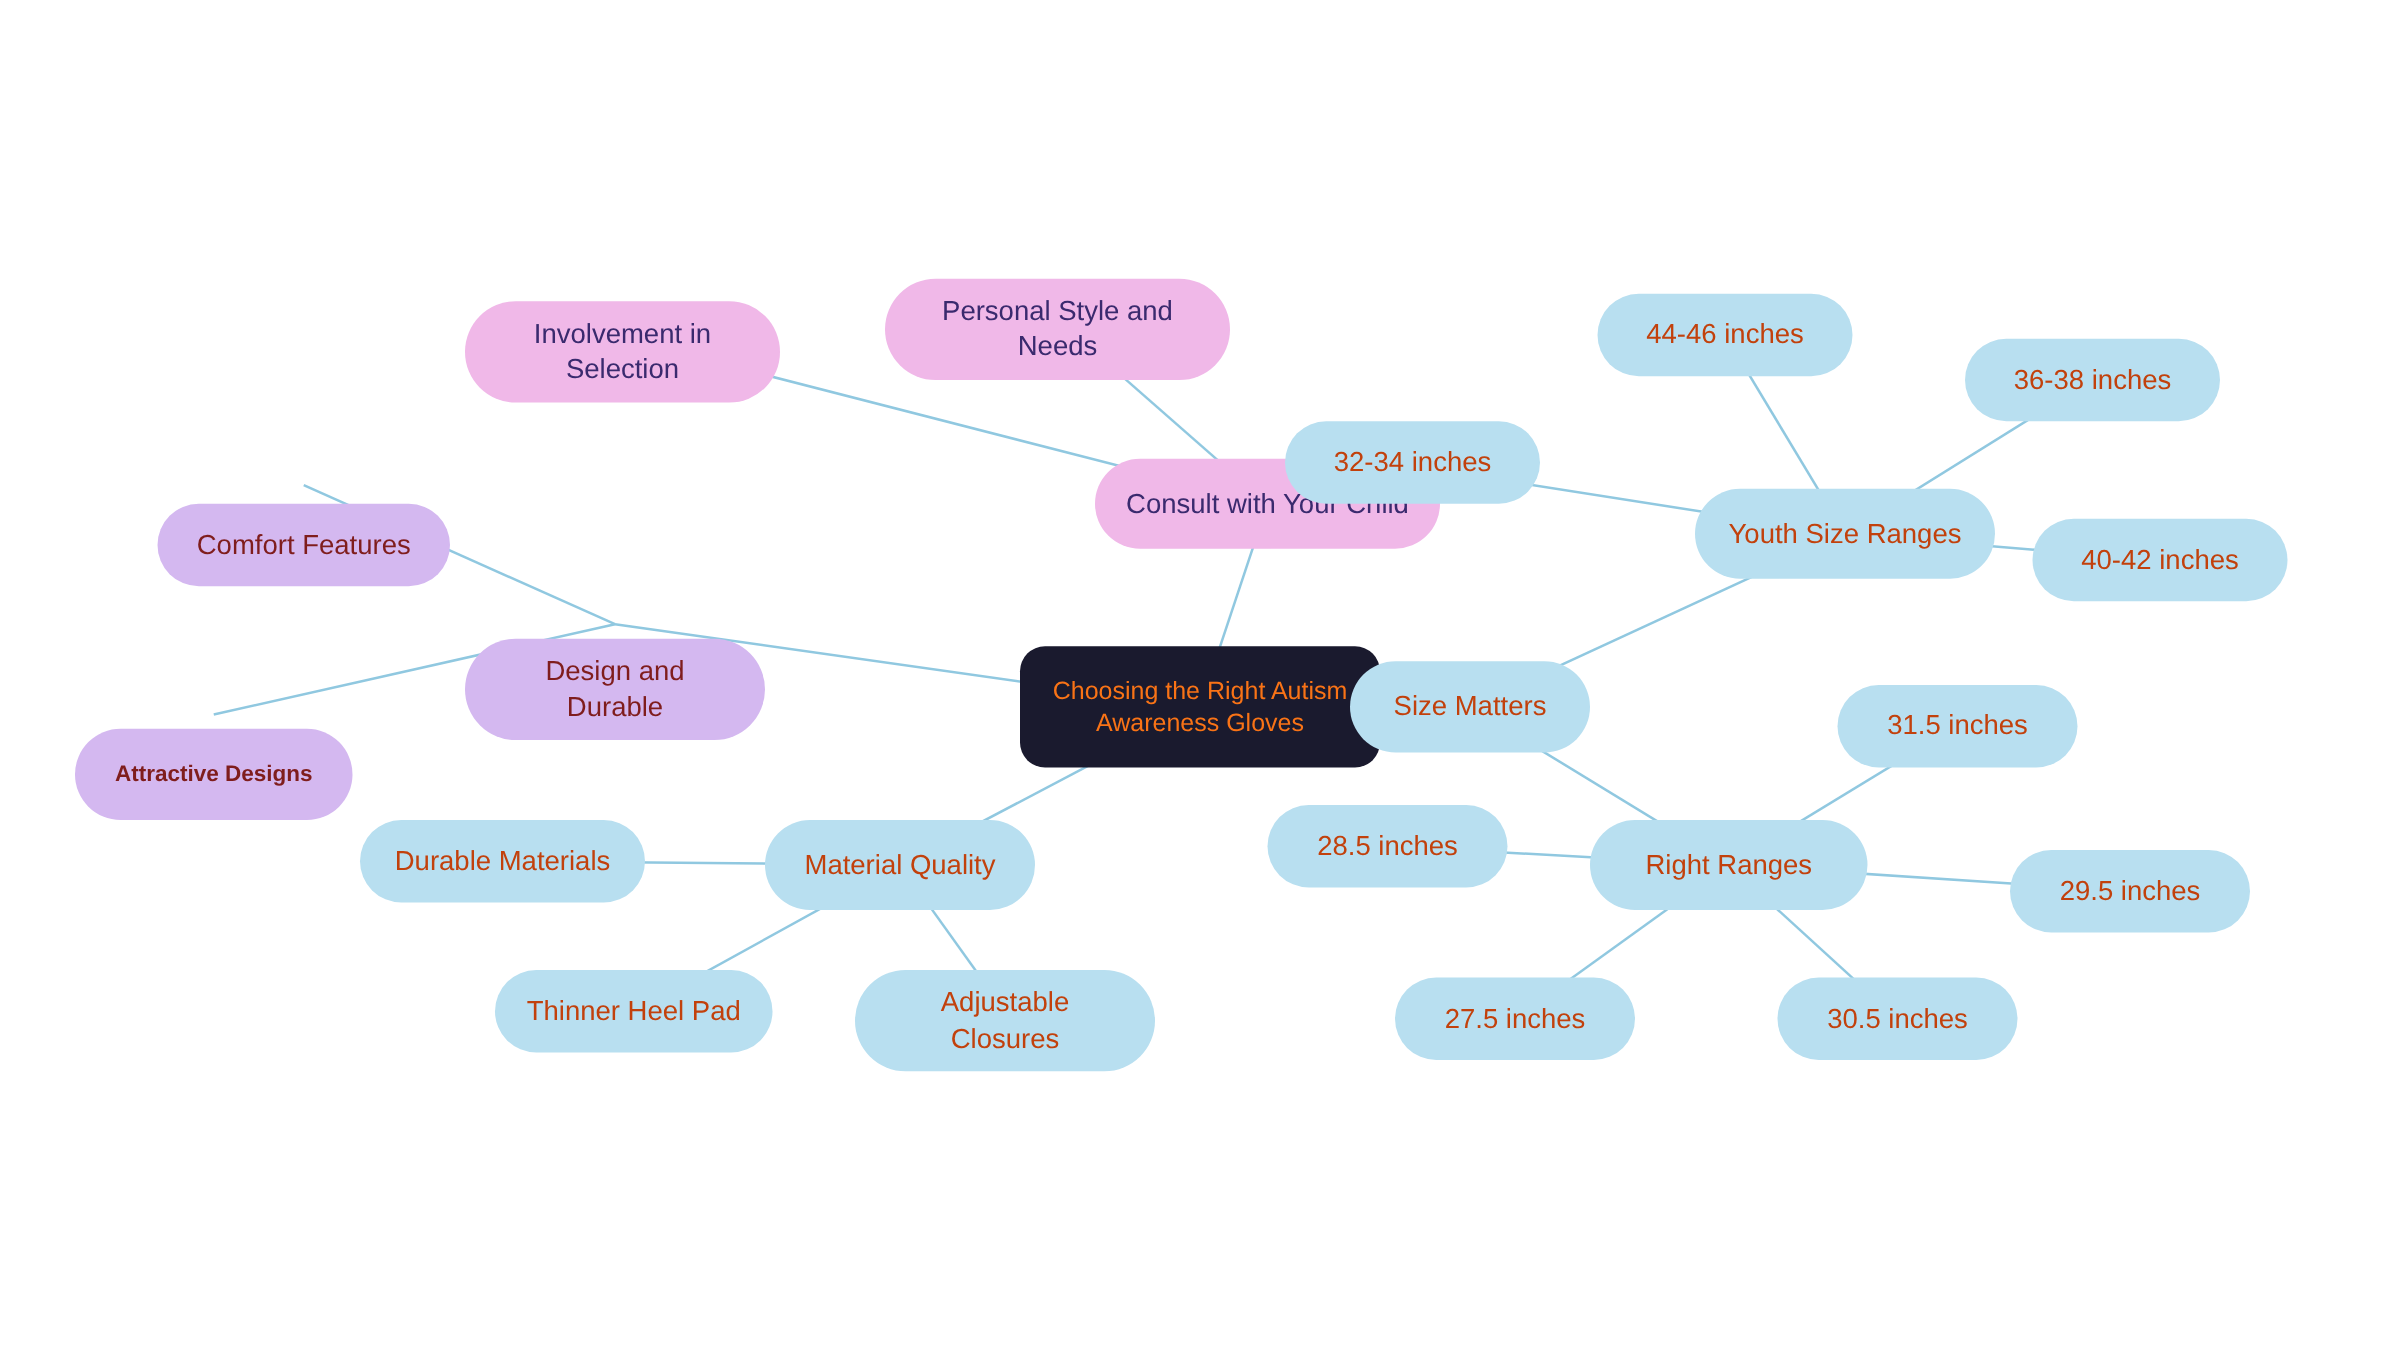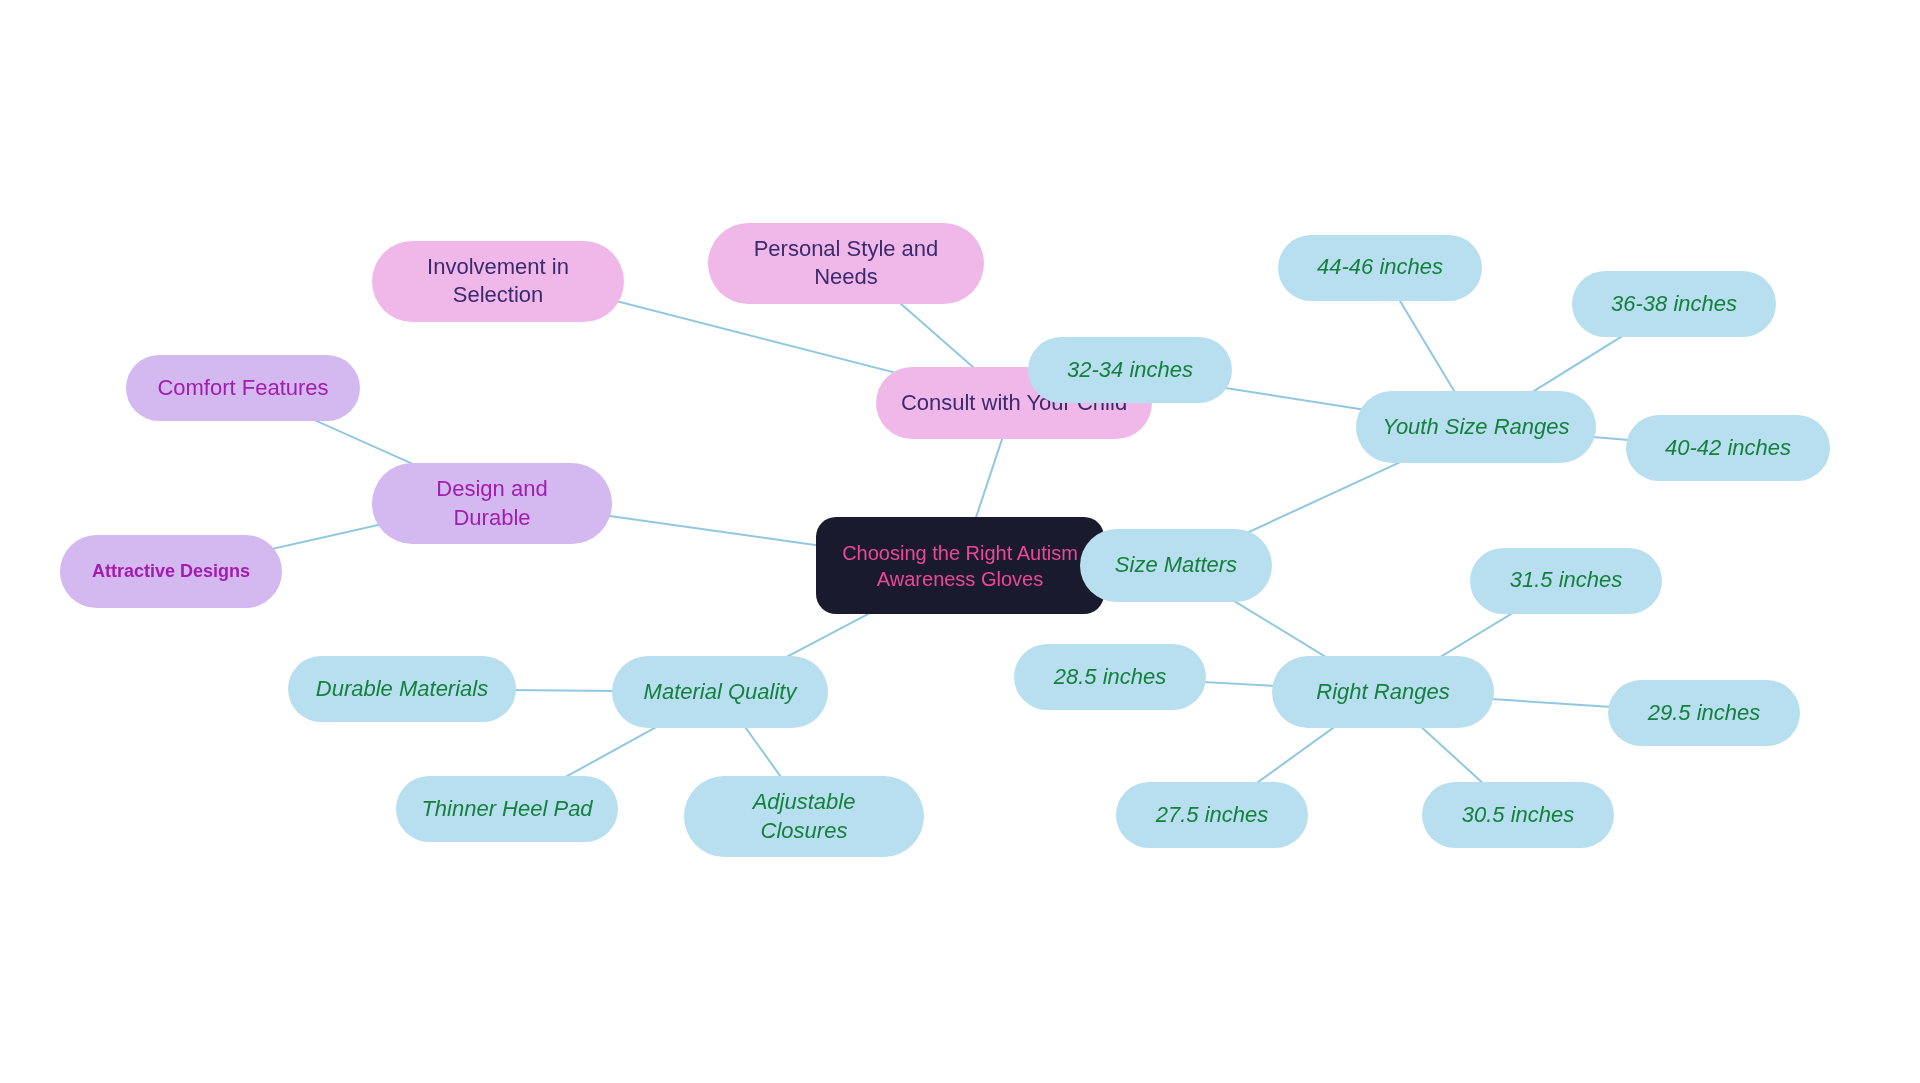--- a/index.html
+++ b/index.html
@@ -31,42 +31,42 @@
       text-align: center;
       border-radius: 50px;
       padding: 12px 24px;
       font-size: 18px;
       font-weight: 500;
       white-space: pre-line;
       line-height: 1.3;
     }
     .node-center {
       background: #1a1a2e;
-      color: #ec4899;
+      color: #f97316;
       font-size: 20px;
       font-weight: 500;
       border-radius: 20px;
       width: 240px;
       padding: 20px 24px;
     }
     .node-pink {
       background: #f0b8e8;
       color: #3a2a6e;
       border: none;
     }
     .node-purple {
       background: #d4b8f0;
-      color: #a21caf;
+      color: #7f1d1d;
       border: none;
+      margin-top: 48px;
     }
     .node-blue {
       background: #b8dff0;
-      color: #15803d;
+      color: #c2410c;
       border: none;
-      font-style: italic;
     }
   </style>
 </head>
 <body>
 
 <div id="mindmap-container">
   <svg id="connections">
       <line x1="960" y1="565.5666666666667" x2="1014" y2="403.1166666666667" stroke="#90c8e0" stroke-width="2"></line>
       <line x1="1014" y1="403.1166666666667" x2="846" y2="255.70833333333334" stroke="#90c8e0" stroke-width="2"></line>
       <line x1="1014" y1="403.1166666666667" x2="510" y2="273.7583333333333" stroke="#90c8e0" stroke-width="2"></line>

